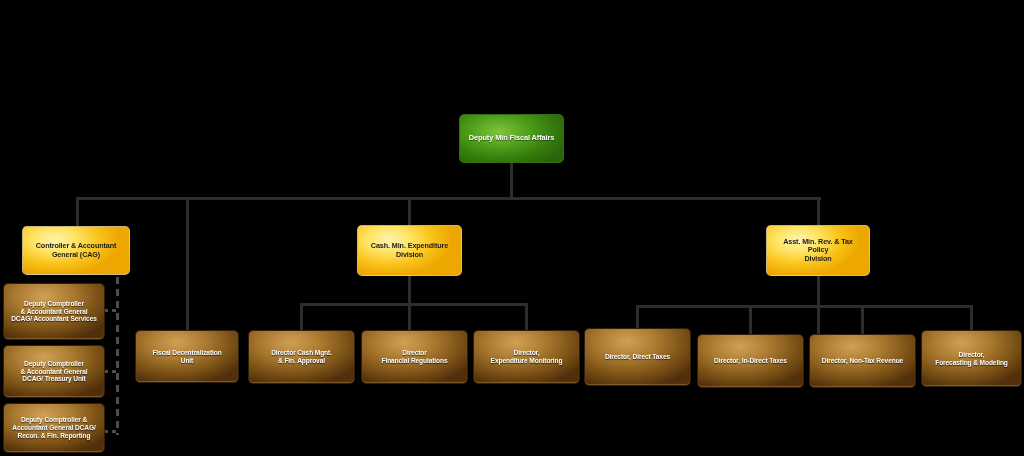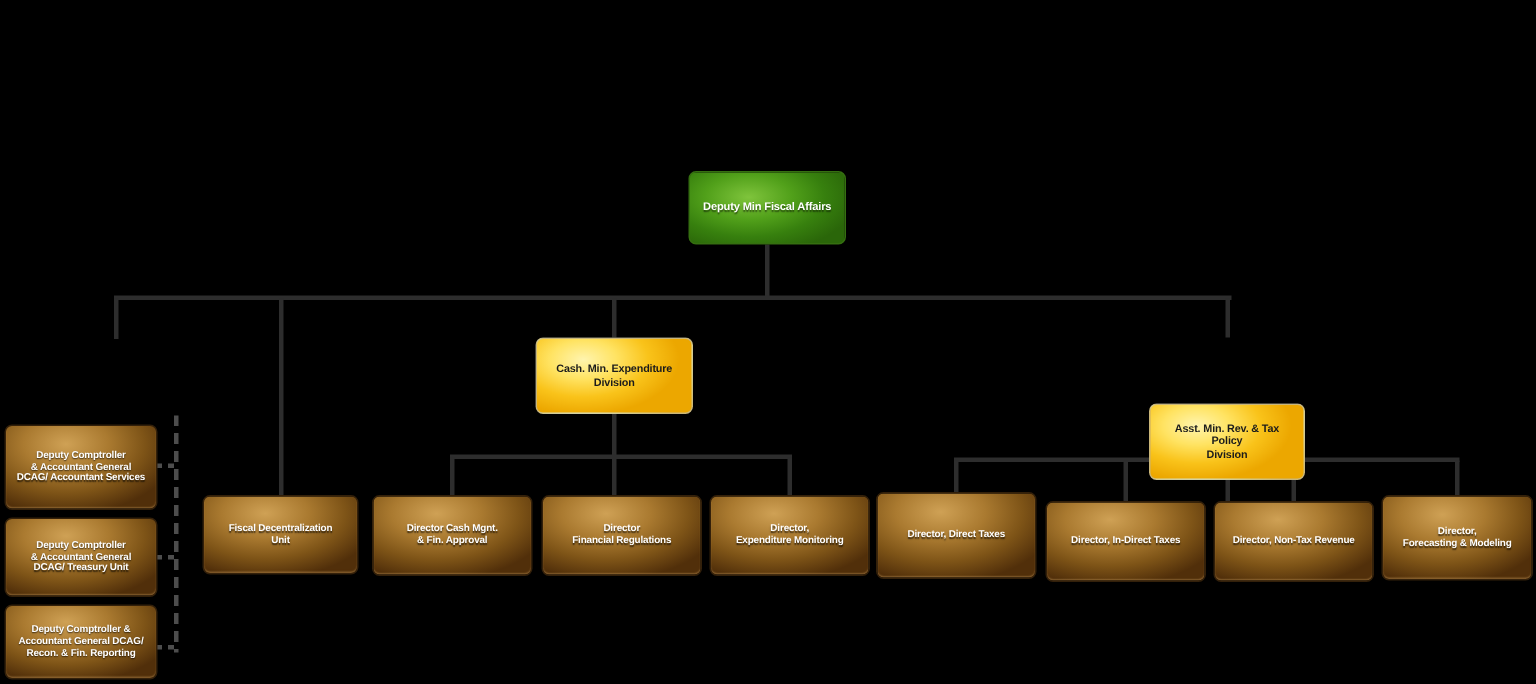--- a/index.html
+++ b/index.html
@@ -62,21 +62,21 @@
   .dash-h {
     position: absolute;
     height: 3px;
     background: repeating-linear-gradient(to right, #4d4d4d 0 5px, transparent 5px 9px);
   }
 
   
   #n-root { left: 459px; top: 114px; width: 105px; height: 49px; }
   #n-cag  { left: 22px;  top: 226px; width: 108px; height: 49px; }
   #n-exp  { left: 357px; top: 225px; width: 105px; height: 51px; }
-  #n-rev  { left: 766px; top: 225px; width: 104px; height: 51px; margin-top: 44px; }
+  #n-rev  { left: 766px; top: 225px; width: 104px; height: 51px; }
   #n-cag1 { left: 3px;   top: 283px; width: 102px; height: 57px; }
   #n-cag2 { left: 3px;   top: 345px; width: 102px; height: 53px; }
   #n-cag3 { left: 3px;   top: 403px; width: 102px; height: 50px; }
   #n-fdu  { left: 135px; top: 330px; width: 104px; height: 53px; }
   #n-exp1 { left: 248px; top: 330px; width: 107px; height: 54px; }
   #n-exp2 { left: 361px; top: 330px; width: 107px; height: 54px; }
   #n-exp3 { left: 473px; top: 330px; width: 107px; height: 54px; }
   #n-rev1 { left: 584px; top: 328px; width: 107px; height: 58px; }
   #n-rev2 { left: 697px; top: 334px; width: 107px; height: 54px; }
   #n-rev3 { left: 809px; top: 334px; width: 107px; height: 54px; }
@@ -125,20 +125,22 @@
   <div class="line" id="l14"></div>
   <div class="line" id="l15"></div>
   <div class="line" id="l16"></div>
   <div class="dash-v" id="d1"></div>
   <div class="dash-h" id="d2"></div>
   <div class="dash-h" id="d3"></div>
   <div class="dash-h" id="d4"></div>
 
   <div class="node node-root" id="n-root">Deputy Min Fiscal Affairs</div>
 
+  <div class="node node-division" id="n-cag">Controller &amp; Accountant
+General (CAG)</div>
 
   <div class="node node-division" id="n-exp">Cash. Min. Expenditure
 Division</div>
 
   <div class="node node-division" id="n-rev">Asst. Min. Rev. &amp; Tax Policy
 Division</div>
 
   <div class="node node-unit" id="n-cag1">Deputy Comptroller
 &amp; Accountant General
 DCAG/ Accountant Services</div>

